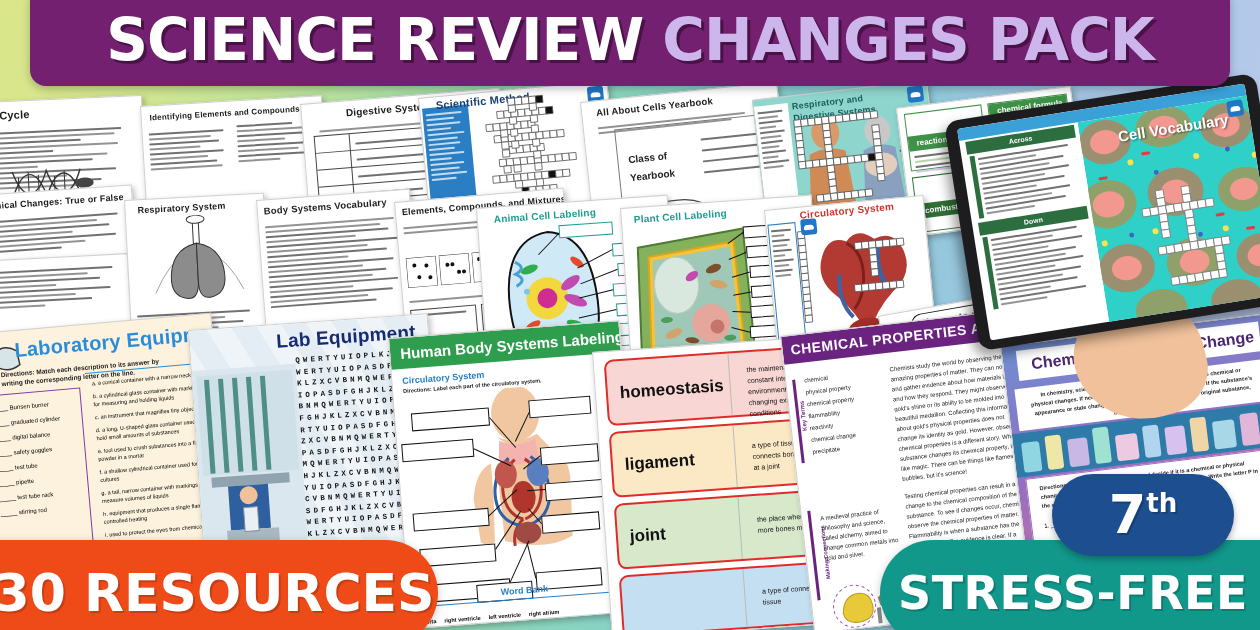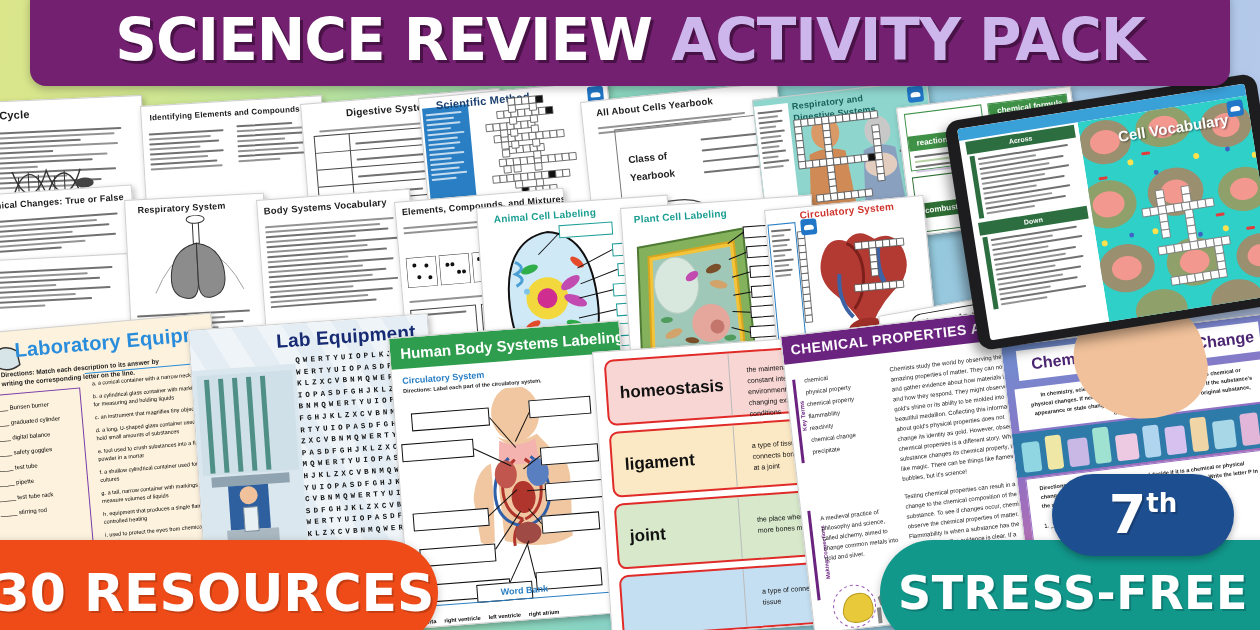--- a/index.html
+++ b/index.html
@@ -1081,21 +1081,21 @@
       <div style="font-size:6px;margin-top:12px;">1. _____ A sugary beverage fizzes when opened.</div>
       <div style="font-size:6px;margin-top:10px;line-height:10px;">2. _____ Ingredients go into a bowl and bake into a new substance.</div>
     </div>
   </div>
 
 </div>
 
 <div class="header">
   <h1>
     <span class="hw">SCIENCE REVIEW</span>
-    <span class="hl">ACTIVITY PACK</span>
+    <span class="hl">CHANGES PACK</span>
   </h1>
 </div>
 
 <div class="badge" id="badge-resources">
   <span>30 RESOURCES</span>
 </div>
 
 <div class="badge" id="badge-stress">
   <span>STRESS-FREE</span>
 </div>

